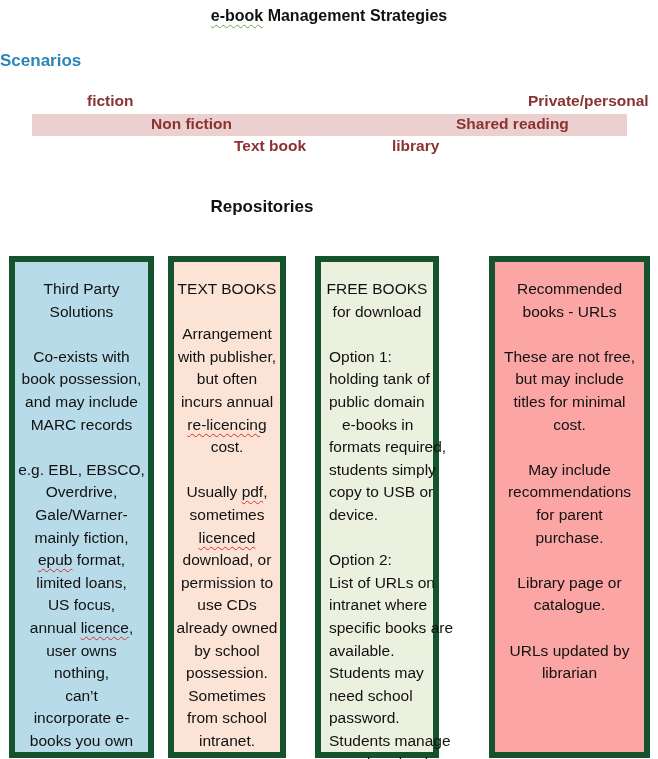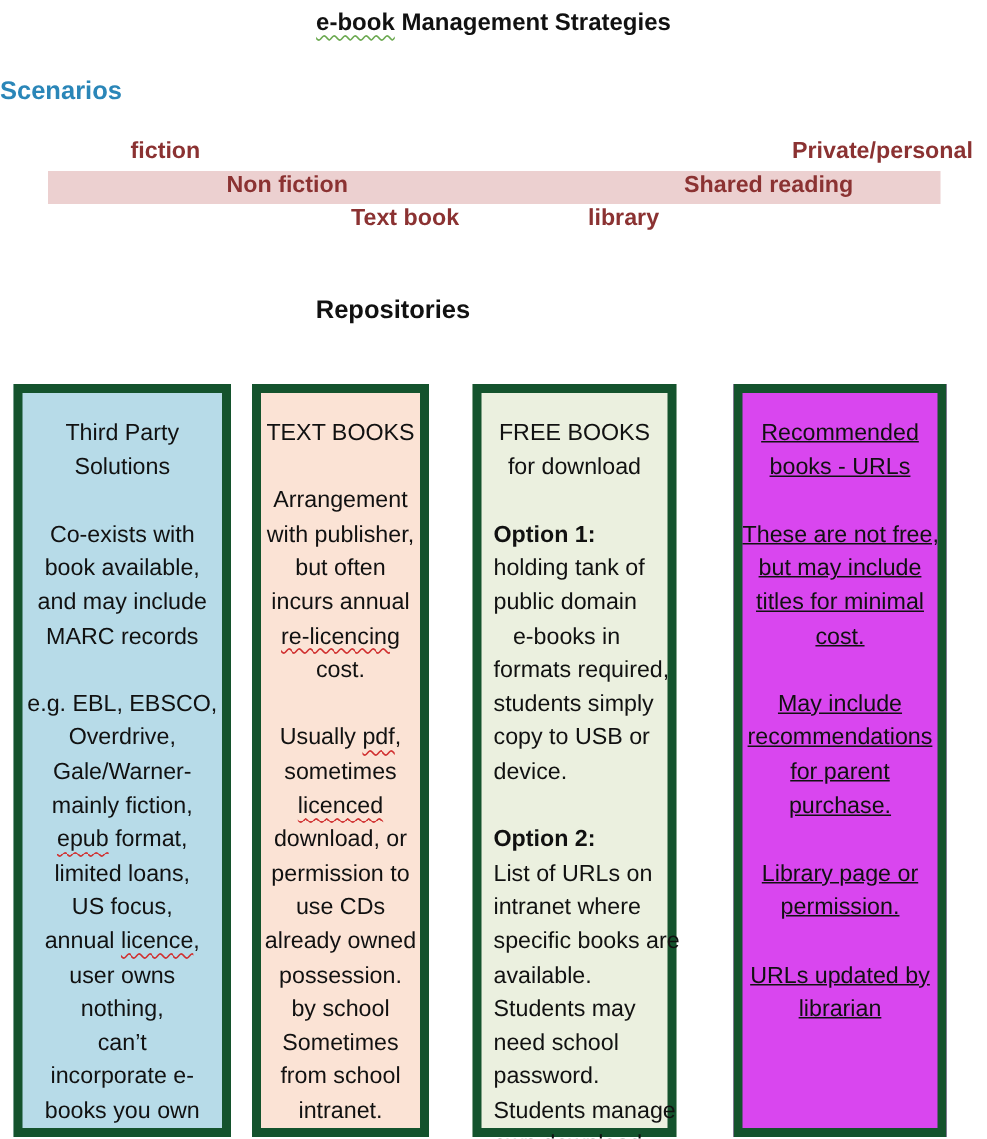--- a/index.html
+++ b/index.html
@@ -12,23 +12,23 @@
     .subtitle span { position: relative; left: 0px; }
     .band { top: 114px; left: 32px; width: 595px; height: 22px; background: #ecd0d0; }
     .scen { font-weight: bold; font-size: 15.5px; color: #8b3232; white-space: nowrap; margin-left: 48px; }
     .repos { top: 197px; left: 0; width: 524px; text-align: center; font-weight: bold; font-size: 17px; }
     .box { top: 236px; height: 502px; border: 6px solid #14532d; box-sizing: border-box;
            font-size: 15.5px; line-height: 22.6px; padding-top: 16px; margin-top: 20px; }
     .box .line { display: block; white-space: nowrap; min-height: 22.6px; }
     .box.center { text-align: center; }
     .b1 { left: 9px; width: 145px; background: #b7dbe8; }
     .b2 { left: 168px; width: 118px; background: #fbe3d5; }
-    .b3 { left: 315px; width: 136px; background: #ebf0df; }
-    .b4 { left: 489px; width: 142px; background: #d946ef; text-decoration: underline; }
-    .bold { font-weight: bold; }
+    .b3 { left: 315px; width: 124px; background: #ebf0df; }
+    .b4 { left: 489px; width: 161px; background: #fca5a5; }
+    .bold { font-weight: normal; }
     .squig-red { text-decoration: underline wavy #d03030; text-decoration-thickness: 1px; text-underline-offset: 3px; }
     .spacer { display: block; height: 22.6px; }
   </style>
 </head>
 <body>
 
 <div class="abs title"><span class="squig">e-book</span><span> Management Strategies</span></div>
 
 <div class="abs subtitle"><span>Scenarios</span></div>
 
@@ -40,21 +40,21 @@
 <div class="abs scen" style="top:137px;left:186px;">Text book</div>
 <div class="abs scen" style="top:137px;left:344px;">library</div>
 
 <div class="abs repos">Repositories</div>
 
 <div class="abs box center b1">
   <span class="line">Third Party</span>
   <span class="line">Solutions</span>
   <span class="spacer"></span>
   <span class="line">Co-exists with</span>
-  <span class="line">book available,</span>
+  <span class="line">book possession,</span>
   <span class="line">and may include</span>
   <span class="line">MARC records</span>
   <span class="spacer"></span>
   <span class="line">e.g. EBL, EBSCO,</span>
   <span class="line">Overdrive,</span>
   <span class="line">Gale/Warner-</span>
   <span class="line">mainly fiction,</span>
   <span class="line"><span class="squig-red">epub</span><span> format,</span></span>
   <span class="line">limited loans,</span>
   <span class="line">US focus,</span>
@@ -76,22 +76,22 @@
   <span class="line"><span class="squig-red">re-licencing</span></span>
   <span class="line">cost.</span>
   <span class="spacer"></span>
   <span class="line"><span>Usually </span><span class="squig-red">pdf</span><span>,</span></span>
   <span class="line">sometimes</span>
   <span class="line"><span class="squig-red">licenced</span></span>
   <span class="line">download, or</span>
   <span class="line">permission to</span>
   <span class="line">use CDs</span>
   <span class="line">already owned</span>
+  <span class="line">by school</span>
   <span class="line">possession.</span>
-  <span class="line">by school</span>
   <span class="line">Sometimes</span>
   <span class="line">from school</span>
   <span class="line">intranet.</span>
 </div>
 
 <div class="abs box b3">
   <span class="line" style="text-align:center;">FREE BOOKS</span>
   <span class="line" style="text-align:center;">for download</span>
   <span class="spacer"></span>
   <div style="padding-left:8px;">
@@ -125,17 +125,17 @@
   <span class="line">but may include</span>
   <span class="line">titles for minimal</span>
   <span class="line">cost.</span>
   <span class="spacer"></span>
   <span class="line">May include</span>
   <span class="line">recommendations</span>
   <span class="line">for parent</span>
   <span class="line">purchase.</span>
   <span class="spacer"></span>
   <span class="line">Library page or</span>
-  <span class="line">permission.</span>
+  <span class="line">catalogue.</span>
   <span class="spacer"></span>
   <span class="line">URLs updated by</span>
   <span class="line">librarian</span>
 </div>
 
 </body></html>

